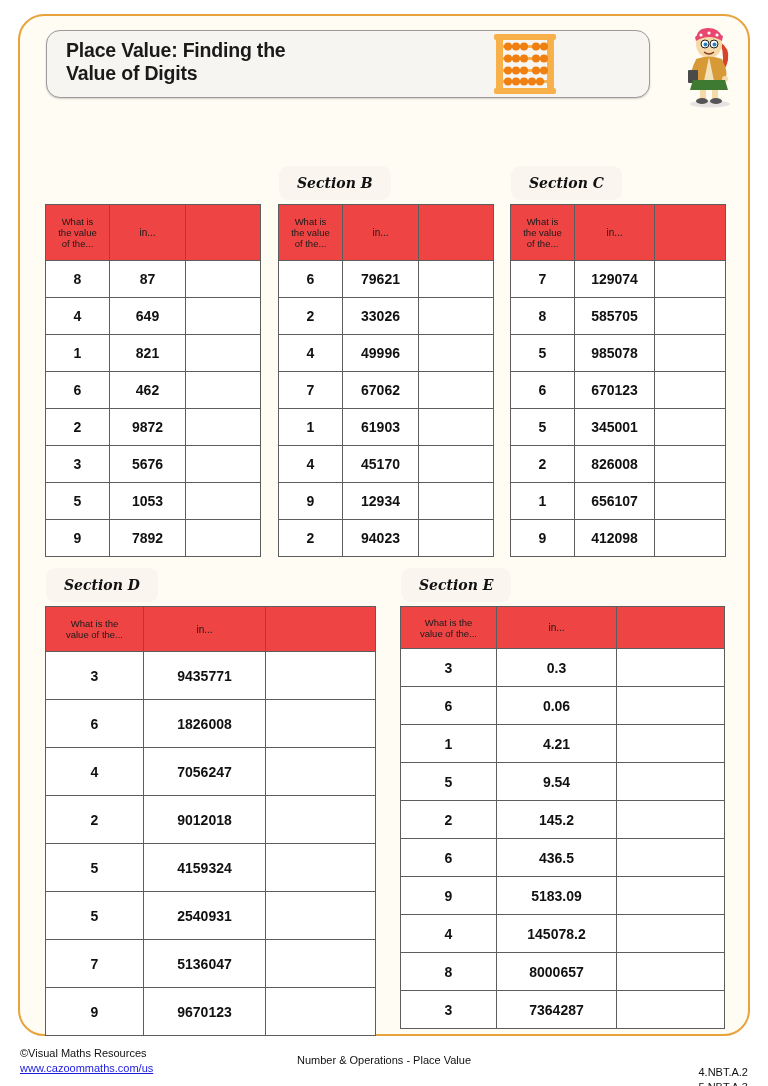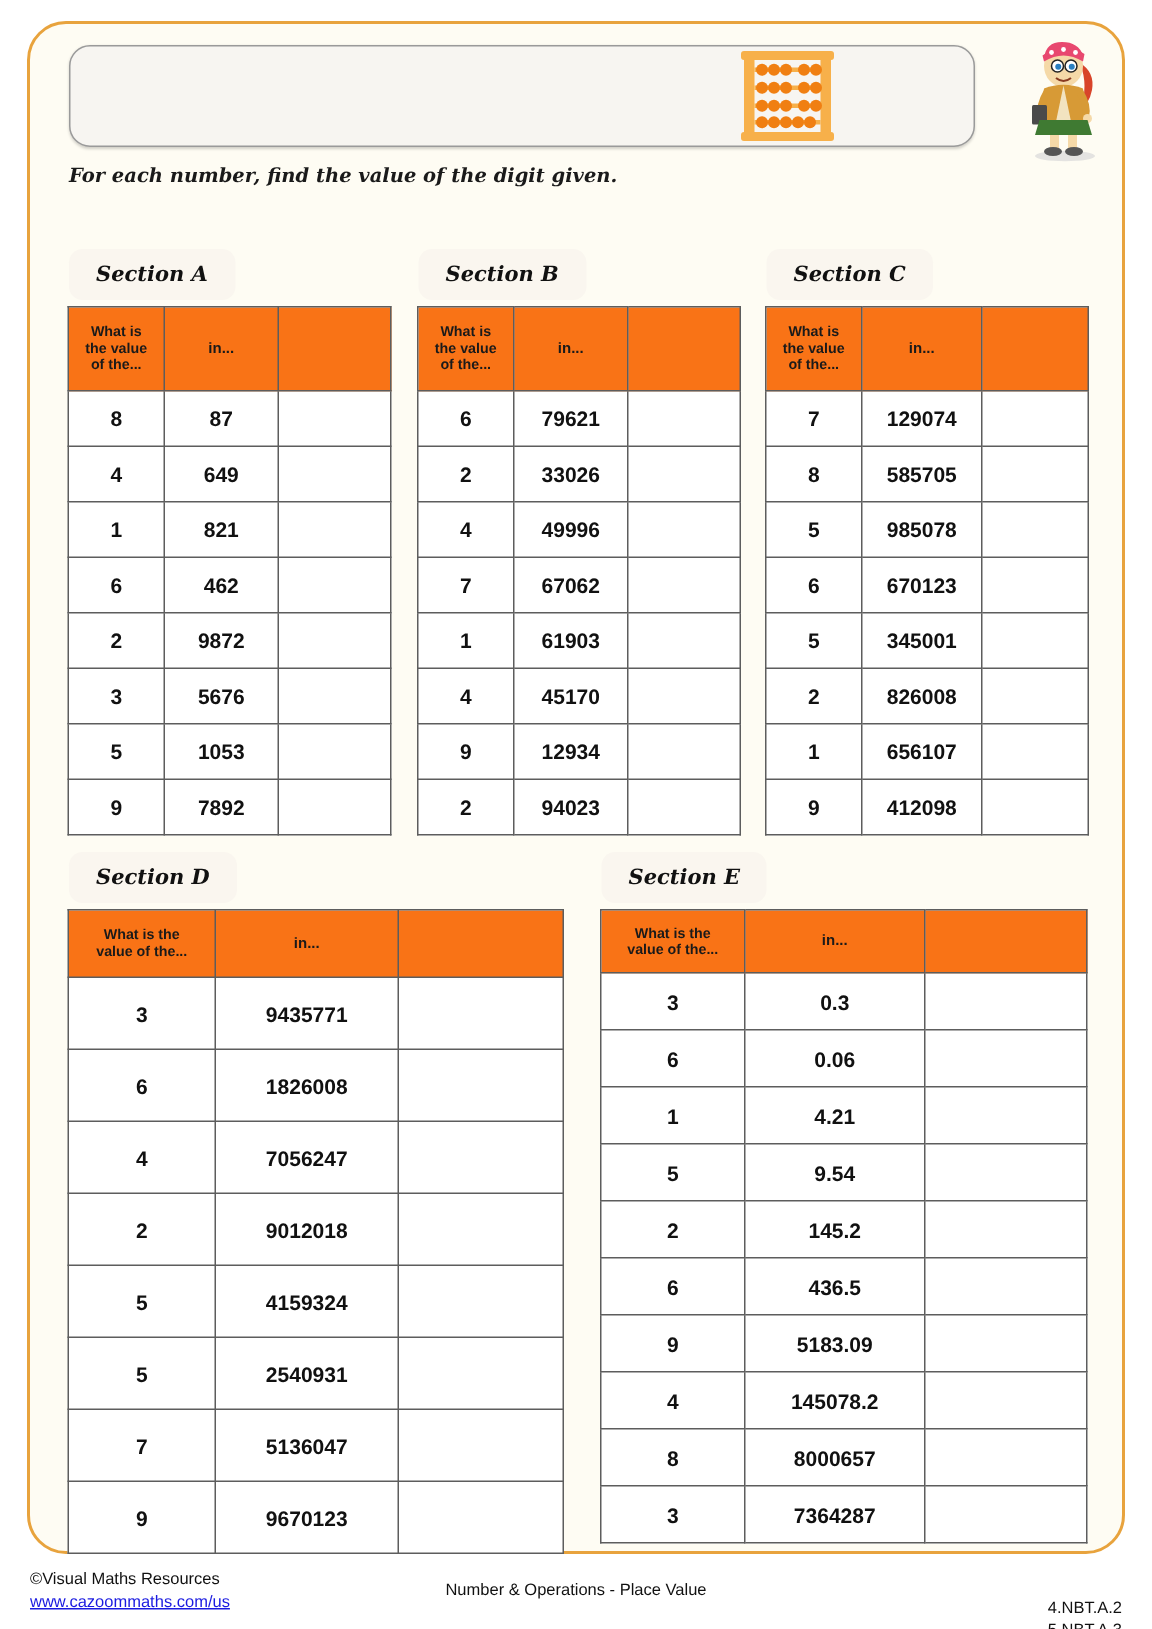--- a/index.html
+++ b/index.html
@@ -123,23 +123,23 @@
     border-collapse: collapse;
     table-layout: fixed;
     background: #ffffff;
   }
   table.wsheet th, table.wsheet td {
     border: 1px solid #5d5d5d;
     text-align: center;
     vertical-align: middle;
   }
   table.wsheet th {
-    background: #f97316;
+    background: #ef4444;
     font-size: 9.5px;
-    font-weight: bold;
+    font-weight: normal;
     line-height: 11px;
     color: #1a1a1a;
     padding: 4px 2px;
     white-space: pre-line;
     margin-top: 40px;
   }
   table.wsheet th.in-col { font-size: 10px; }
   table.wsheet td {
     font-size: 14px;
     font-weight: bold;
@@ -177,20 +177,22 @@
   }
 </style>
 </head>
 <body>
 
 <div class="page">
   <div class="frame"></div>
 
   <div class="header">
     <div class="title-box"></div>
+    <div class="title-text">Place Value: Finding the
+Value of Digits</div>
 
     <div class="abacus">
       <svg viewBox="0 0 66 64" width="66" height="64" aria-hidden="true">
         <rect x="4" y="2" width="7" height="60" rx="2" fill="#f7b04a"></rect>
         <rect x="55" y="2" width="7" height="60" rx="2" fill="#f7b04a"></rect>
         <rect x="2" y="2" width="62" height="6" rx="2" fill="#f7b04a"></rect>
         <rect x="2" y="56" width="62" height="6" rx="2" fill="#f7b04a"></rect>
         <rect x="11" y="13" width="44" height="3" fill="#f7b04a"></rect>
         <rect x="11" y="25" width="44" height="3" fill="#f7b04a"></rect>
         <rect x="11" y="37" width="44" height="3" fill="#f7b04a"></rect>
@@ -254,25 +256,21 @@
 
       <path d="M17 58 l32 0 l3 10 l-38 0 z" fill="#3f7a32"></path>
 
       <rect x="24" y="68" width="6" height="10" fill="#f5d9a8"></rect>
       <rect x="36" y="68" width="6" height="10" fill="#f5d9a8"></rect>
       <ellipse cx="26" cy="79" rx="6" ry="3" fill="#555555"></ellipse>
       <ellipse cx="40" cy="79" rx="6" ry="3" fill="#555555"></ellipse>
     </svg>
   </div>
 
-  <div class="instruction">For each number, find the value of the digit given.</div>
-
-  <div class="section-pill" style="left:46px; top:166px;">
-    <span>Section A</span>
-  </div>
+
   <table class="wsheet" id="tbl-a" style="left:45px; top:204px; width:215px;">
     <colgroup>
         <col style="width:64px">
         <col style="width:76px">
         <col style="width:75px">
       </colgroup>
     <thead>
       <tr>
         <th style="height:56px">What is
 the value

